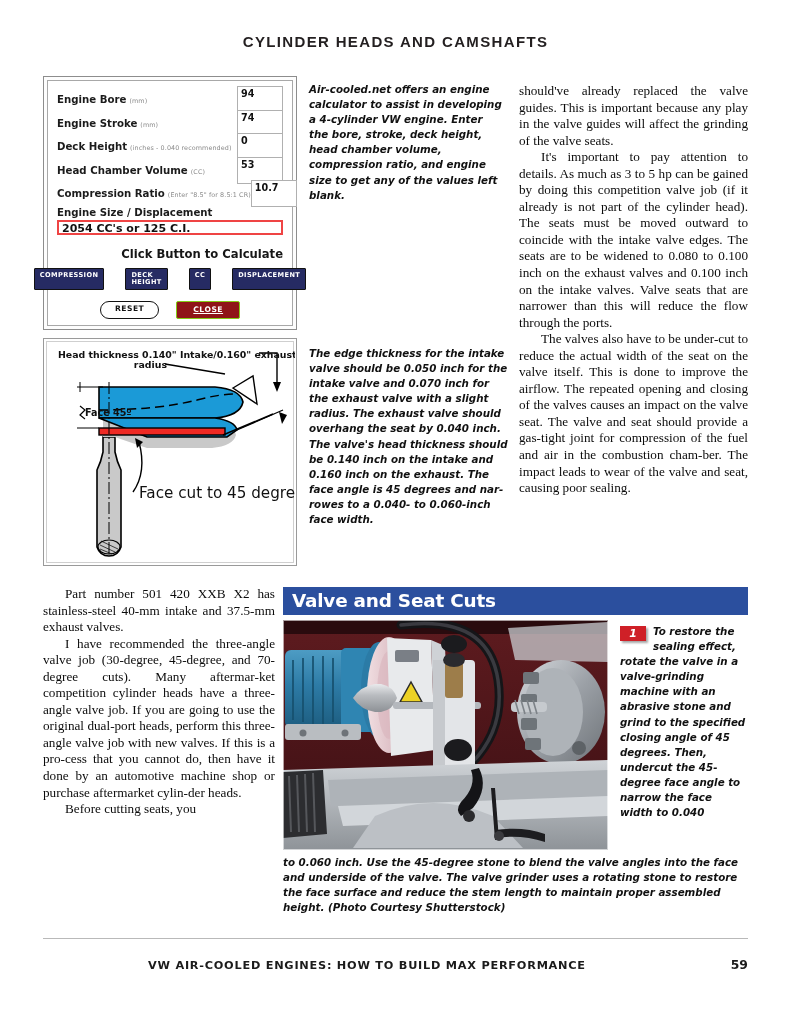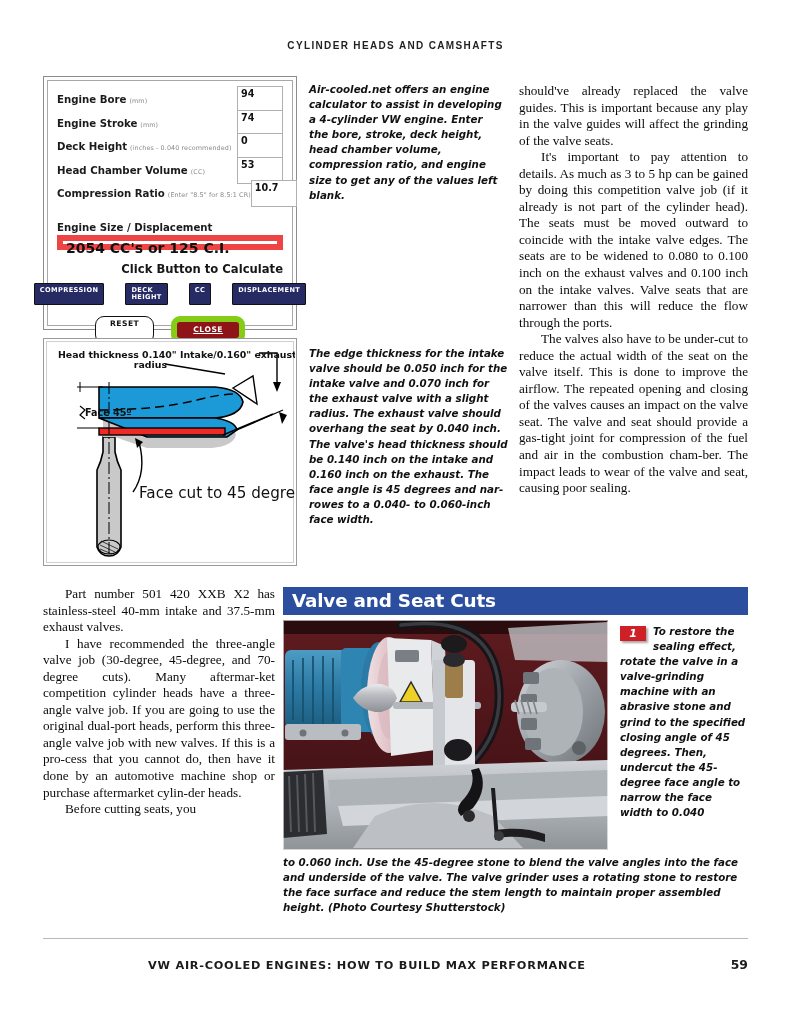--- a/index.html
+++ b/index.html
@@ -7,23 +7,23 @@
     width:791px;height:1024px;background:#ffffff;
     font-family:"Liberation Serif", serif;
     color:#000;
     position:relative;
     overflow:hidden;
   }
   .page{position:absolute;inset:0;}
 
   
   .runhead{
-    position:absolute;left:0;top:40px;width:791px;text-align:center;
+    position:absolute;left:0;top:33px;width:791px;text-align:center;
     font-family:"Liberation Sans", sans-serif;
-    font-size:10px;font-weight:700;letter-spacing:1.35px;color:#231f20;
+    font-size:15px;font-weight:700;letter-spacing:1.35px;color:#231f20;
   }
 
   
   .calc{
     position:absolute;left:43px;top:76px;width:254px;height:254px;
     background:#fdfdfd;border:1px solid #8d8d8d;
     box-sizing:border-box;padding:3px;
   }
   .calc-inner{
     width:100%;height:100%;box-sizing:border-box;
@@ -41,51 +41,51 @@
     font-size:6.4px;font-weight:400;color:#8a8a8a;letter-spacing:.1px;
     margin-left:3px;
   }
   .calcfield{
     width:46px;height:27px;box-sizing:border-box;
     border:1px solid #b0b0b0;background:#fff;
     font-family:"DejaVu Sans","Liberation Sans",sans-serif;
     font-size:9.6px;font-weight:700;color:#111;
     line-height:14px;padding-left:3px;flex:0 0 auto;
   }
-  .calcrow.disp{display:block;height:auto;margin-top:16px;}
+  .calcrow.disp{display:block;height:auto;margin-top:1px;}
   .disp-label{
     font-family:"DejaVu Sans","Liberation Sans",sans-serif;
     font-size:10.2px;font-weight:600;color:#1b1b1b;margin-bottom:2px;
   }
   .disp-field{
     width:226px;height:15px;box-sizing:border-box;
-    border:6px solid #ef4444;background:#fff;
-    font-family:"DejaVu Sans","Liberation Sans",sans-serif;
-    font-size:14px;font-weight:600;color:#111;line-height:14px;padding-left:3px;
+    border:2px solid #ef4444;background:#fff;
+    font-family:"DejaVu Sans","Liberation Sans",sans-serif;
+    font-size:11px;font-weight:600;color:#111;line-height:14px;padding-left:3px;
   }
   .calc-cta{
     text-align:right;margin-top:12px;
     font-family:"DejaVu Sans","Liberation Sans",sans-serif;
     font-size:11.6px;font-weight:700;color:#161616;
   }
   .btnrow{display:flex;justify-content:center;gap:21px;margin-top:7px;}
   .btn-blue{
     background:#262b63;color:#fff;border:1px solid #111;
     font-family:"DejaVu Sans","Liberation Sans",sans-serif;
     font-size:6.6px;font-weight:700;letter-spacing:.4px;
     padding:3.5px 5px;border-radius:1px;line-height:1;
   }
   .btnrow2{display:flex;justify-content:center;gap:17px;margin-top:11px;}
   .btn-reset{
     background:#fff;color:#111;border:1.6px solid #111;border-radius:9px;
     font-family:"DejaVu Sans","Liberation Sans",sans-serif;
     font-size:7.6px;font-weight:700;letter-spacing:.5px;padding:3.5px 14px;line-height:1;
   }
   .btn-close{
-    background:#8f1418;color:#fff;border:6px solid #84cc16;border-radius:9px;
+    background:#8f1418;color:#fff;border:1px solid #84cc16;border-radius:2px;
     font-family:"DejaVu Sans","Liberation Sans",sans-serif;
     font-size:7.6px;font-weight:700;letter-spacing:.5px;padding:4.3px 16px;line-height:1;text-decoration:underline;
   }
 
   
   .diagbox{
     position:absolute;left:43px;top:338px;width:254px;height:228px;
     background:#fff;border:1px solid #9a9a9a;box-sizing:border-box;padding:2px;
   }
   .diagbox .inner{width:100%;height:100%;border:1px solid #cfcfcf;box-sizing:border-box;position:relative;}

